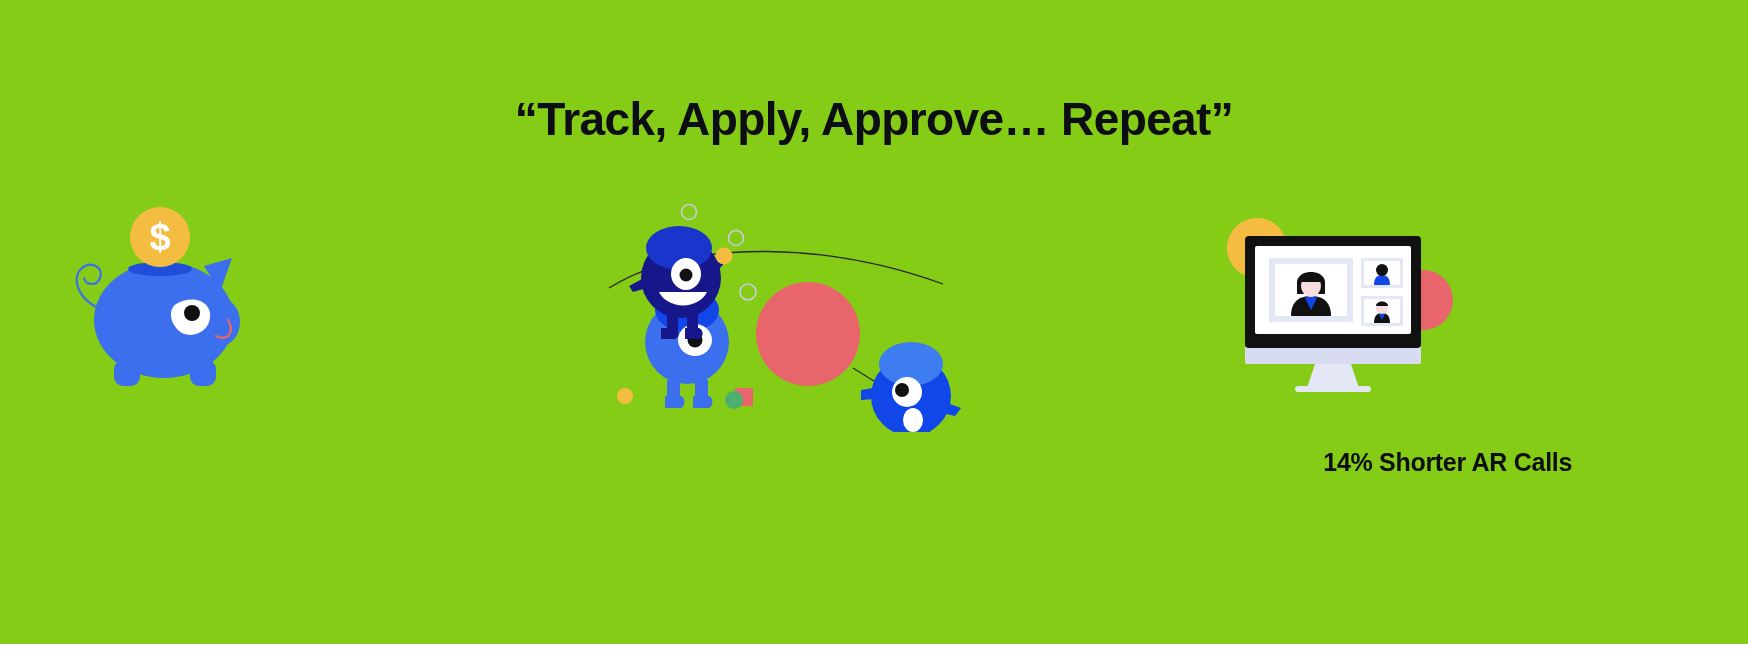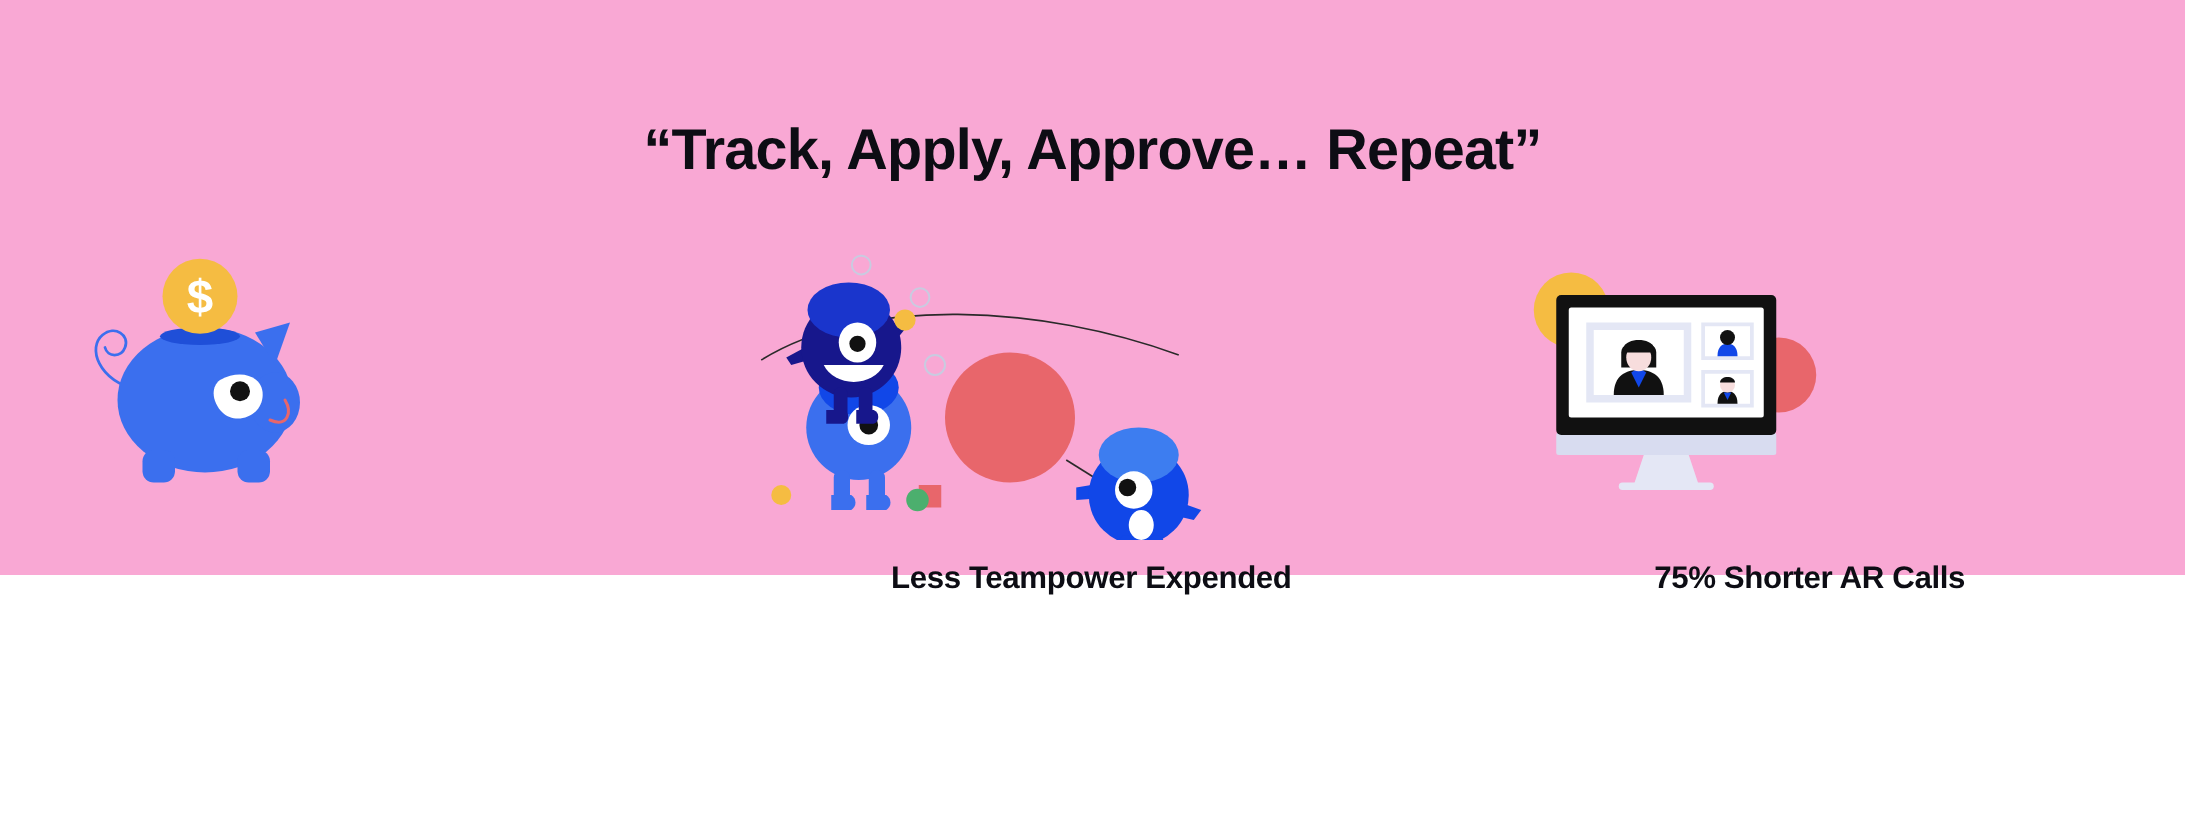--- a/index.html
+++ b/index.html
@@ -7,22 +7,22 @@
   html, body {
     width: 1748px;
     height: 652px;
     background: #ffffff;
     font-family: "Liberation Sans", sans-serif;
     overflow: hidden;
   }
   .page {
     position: relative;
     width: 1748px;
-    height: 460px;
-    background: #f9a8d4;
+    height: 644px;
+    background: #84cc16;
   }
 
   
   .headline {
     position: absolute;
     top: 92px;
     left: 0;
     width: 1748px;
     text-align: center;
     font-size: 46px;
@@ -164,21 +164,20 @@
           <circle cx="299" cy="190" r="7" fill="#111111"></circle>
           <ellipse cx="310" cy="220" rx="10" ry="12" fill="#ffffff"></ellipse>
           <rect x="292" y="228" width="12" height="22" rx="6" fill="#1147E8"></rect>
           <rect x="316" y="228" width="12" height="22" rx="6" fill="#1147E8"></rect>
 
           <circle cx="22" cy="196" r="8" fill="#F5BC42"></circle>
           <rect x="132" y="188" width="18" height="18" fill="#E8666B"></rect>
           <circle cx="131" cy="200" r="9" fill="#4CAF6E"></circle>
         </svg>
       </div>
-      <div class="caption">Less Teampower Expended</div>
     </div>
 
     <div class="col col-4">
       <div class="art">
         <svg width="240" height="200" viewBox="0 0 240 200" xmlns="http://www.w3.org/2000/svg">
 
           <circle cx="40" cy="48" r="30" fill="#F5BC42"></circle>
           <circle cx="206" cy="100" r="30" fill="#E8666B"></circle>
 
           <rect x="28" y="146" width="176" height="18" rx="2" fill="#D8DCF0"></rect>
@@ -203,17 +202,17 @@
           <circle cx="165" cy="70" r="6" fill="#111111"></circle>
 
           <rect x="144" y="96" width="42" height="30" fill="#E4E7F5"></rect>
           <rect x="147" y="99" width="36" height="24" fill="#ffffff"></rect>
           <path d="M157 123 C157 115 161 113 165 113 C169 113 173 115 173 123 Z" fill="#111111"></path>
           <path d="M162 114 L165 120 L168 114 Z" fill="#1147E8"></path>
           <circle cx="165" cy="108" r="6" fill="#F7DDDD"></circle>
           <path d="M159 106 C159 100 171 100 171 106 Z" fill="#111111"></path>
         </svg>
       </div>
-      <div class="caption">75% Shorter AR Calls</div>
+      <div class="caption">14% Shorter AR Calls</div>
     </div>
 
   </div>
 </div>
 
 </body></html>

